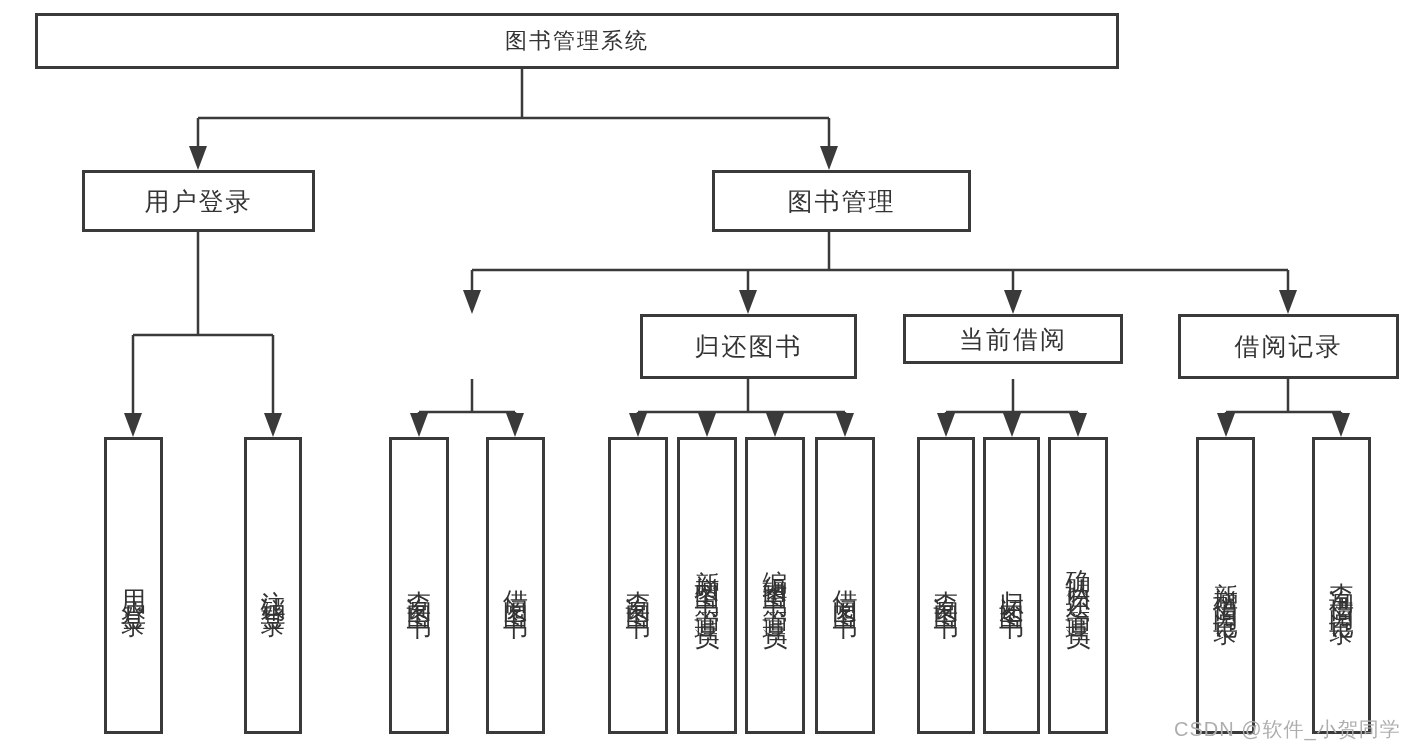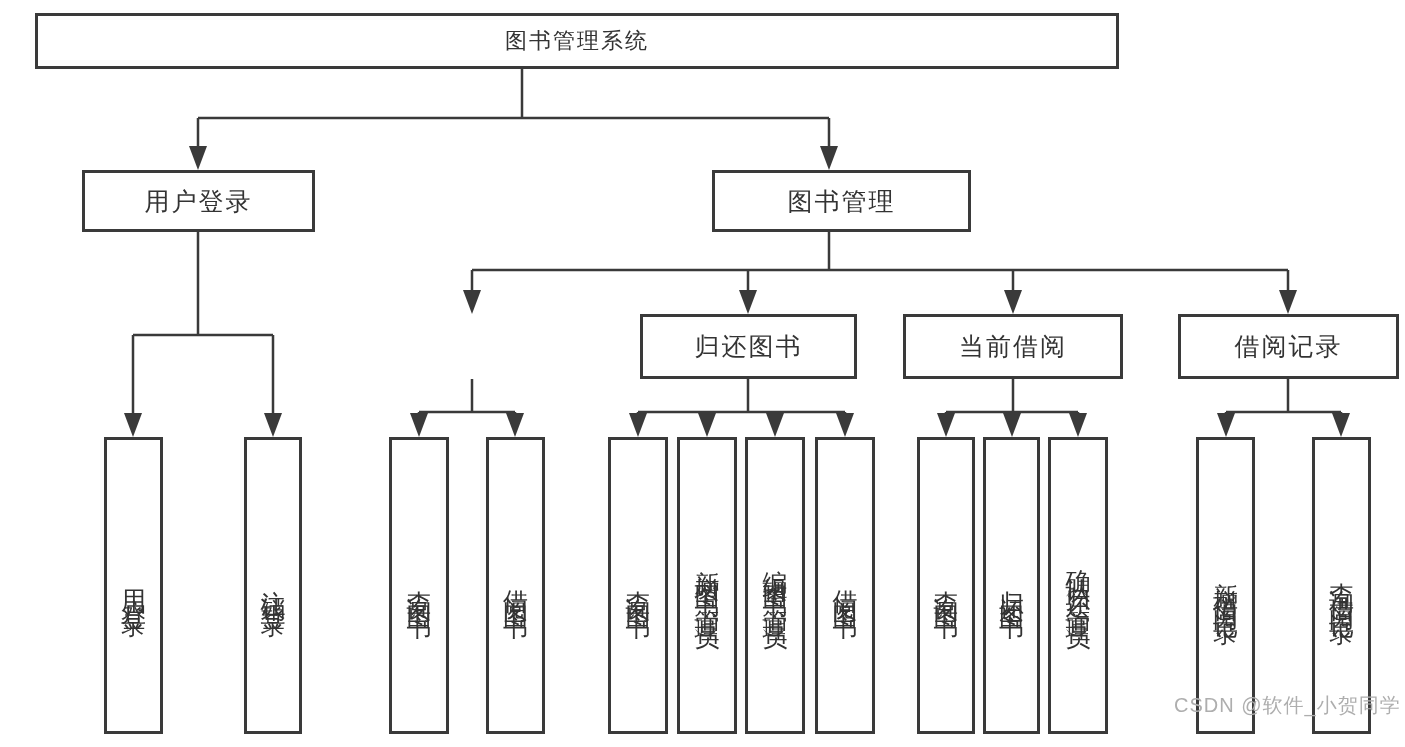--- a/index.html
+++ b/index.html
@@ -13,21 +13,21 @@
     display:flex;align-items:center;justify-content:center;
     font-size:25px;letter-spacing:2px;color:#333333;white-space:nowrap;
   }
   .box.h{flex-direction:row;}
   .box.v{
     writing-mode:vertical-rl;text-orientation:mixed;
     letter-spacing:8px;line-height:1;white-space:normal;
   }
   .root-label{font-size:22px;}
   #watermark{
-    position:absolute;left:1174px;top:692px;width:231px;
+    position:absolute;left:1174px;top:716px;width:231px;
     font-size:20px;color:#aeaeae;letter-spacing:1px;white-space:nowrap;
   }
 </style>
 </head>
 <body>
 
 <div id="canvas">
 
   <svg id="connectors" width="1405" height="747" viewBox="0 0 1405 747">
     <path fill="none" stroke="#3a3a3a" stroke-width="2.5" d="M522 69 V118 M198 118 H829 M198 118 V150 M829 118 V150
@@ -48,21 +48,21 @@
              M1069 413 L1087 413 L1078 437 Z
              M1217 413 L1235 413 L1226 437 Z M1332 413 L1350 413 L1341 437 Z"></path>
   </svg>
 
   <div class="box h root-label" style="left:35px;top:13px;width:1084px;height:56px">图书管理系统</div>
 
   <div class="box h" style="left:82px;top:170px;width:233px;height:62px">用户登录</div>
   <div class="box h" style="left:712px;top:170px;width:259px;height:62px">图书管理</div>
 
   <div class="box h" style="left:640px;top:314px;width:217px;height:65px">归还图书</div>
-  <div class="box h" style="left:903px;top:314px;width:220px;height:65px">当前借阅</div>
+  <div class="box h" style="left:903px;top:314px;width:220px;height:50px">当前借阅</div>
   <div class="box h" style="left:1178px;top:314px;width:221px;height:65px">借阅记录</div>
 
   <div class="box v" style="left:104px;top:437px;width:59px;height:297px">用户登录</div>
   <div class="box v" style="left:244px;top:437px;width:58px;height:297px">注销登录</div>
 
   <div class="box v" style="left:389px;top:437px;width:60px;height:297px">查询图书</div>
   <div class="box v" style="left:486px;top:437px;width:59px;height:297px">借阅图书</div>
 
   <div class="box v" style="left:608px;top:437px;width:60px;height:297px">查询图书</div>
   <div class="box v" style="left:677px;top:437px;width:60px;height:297px">新增图书（管理员）</div>

